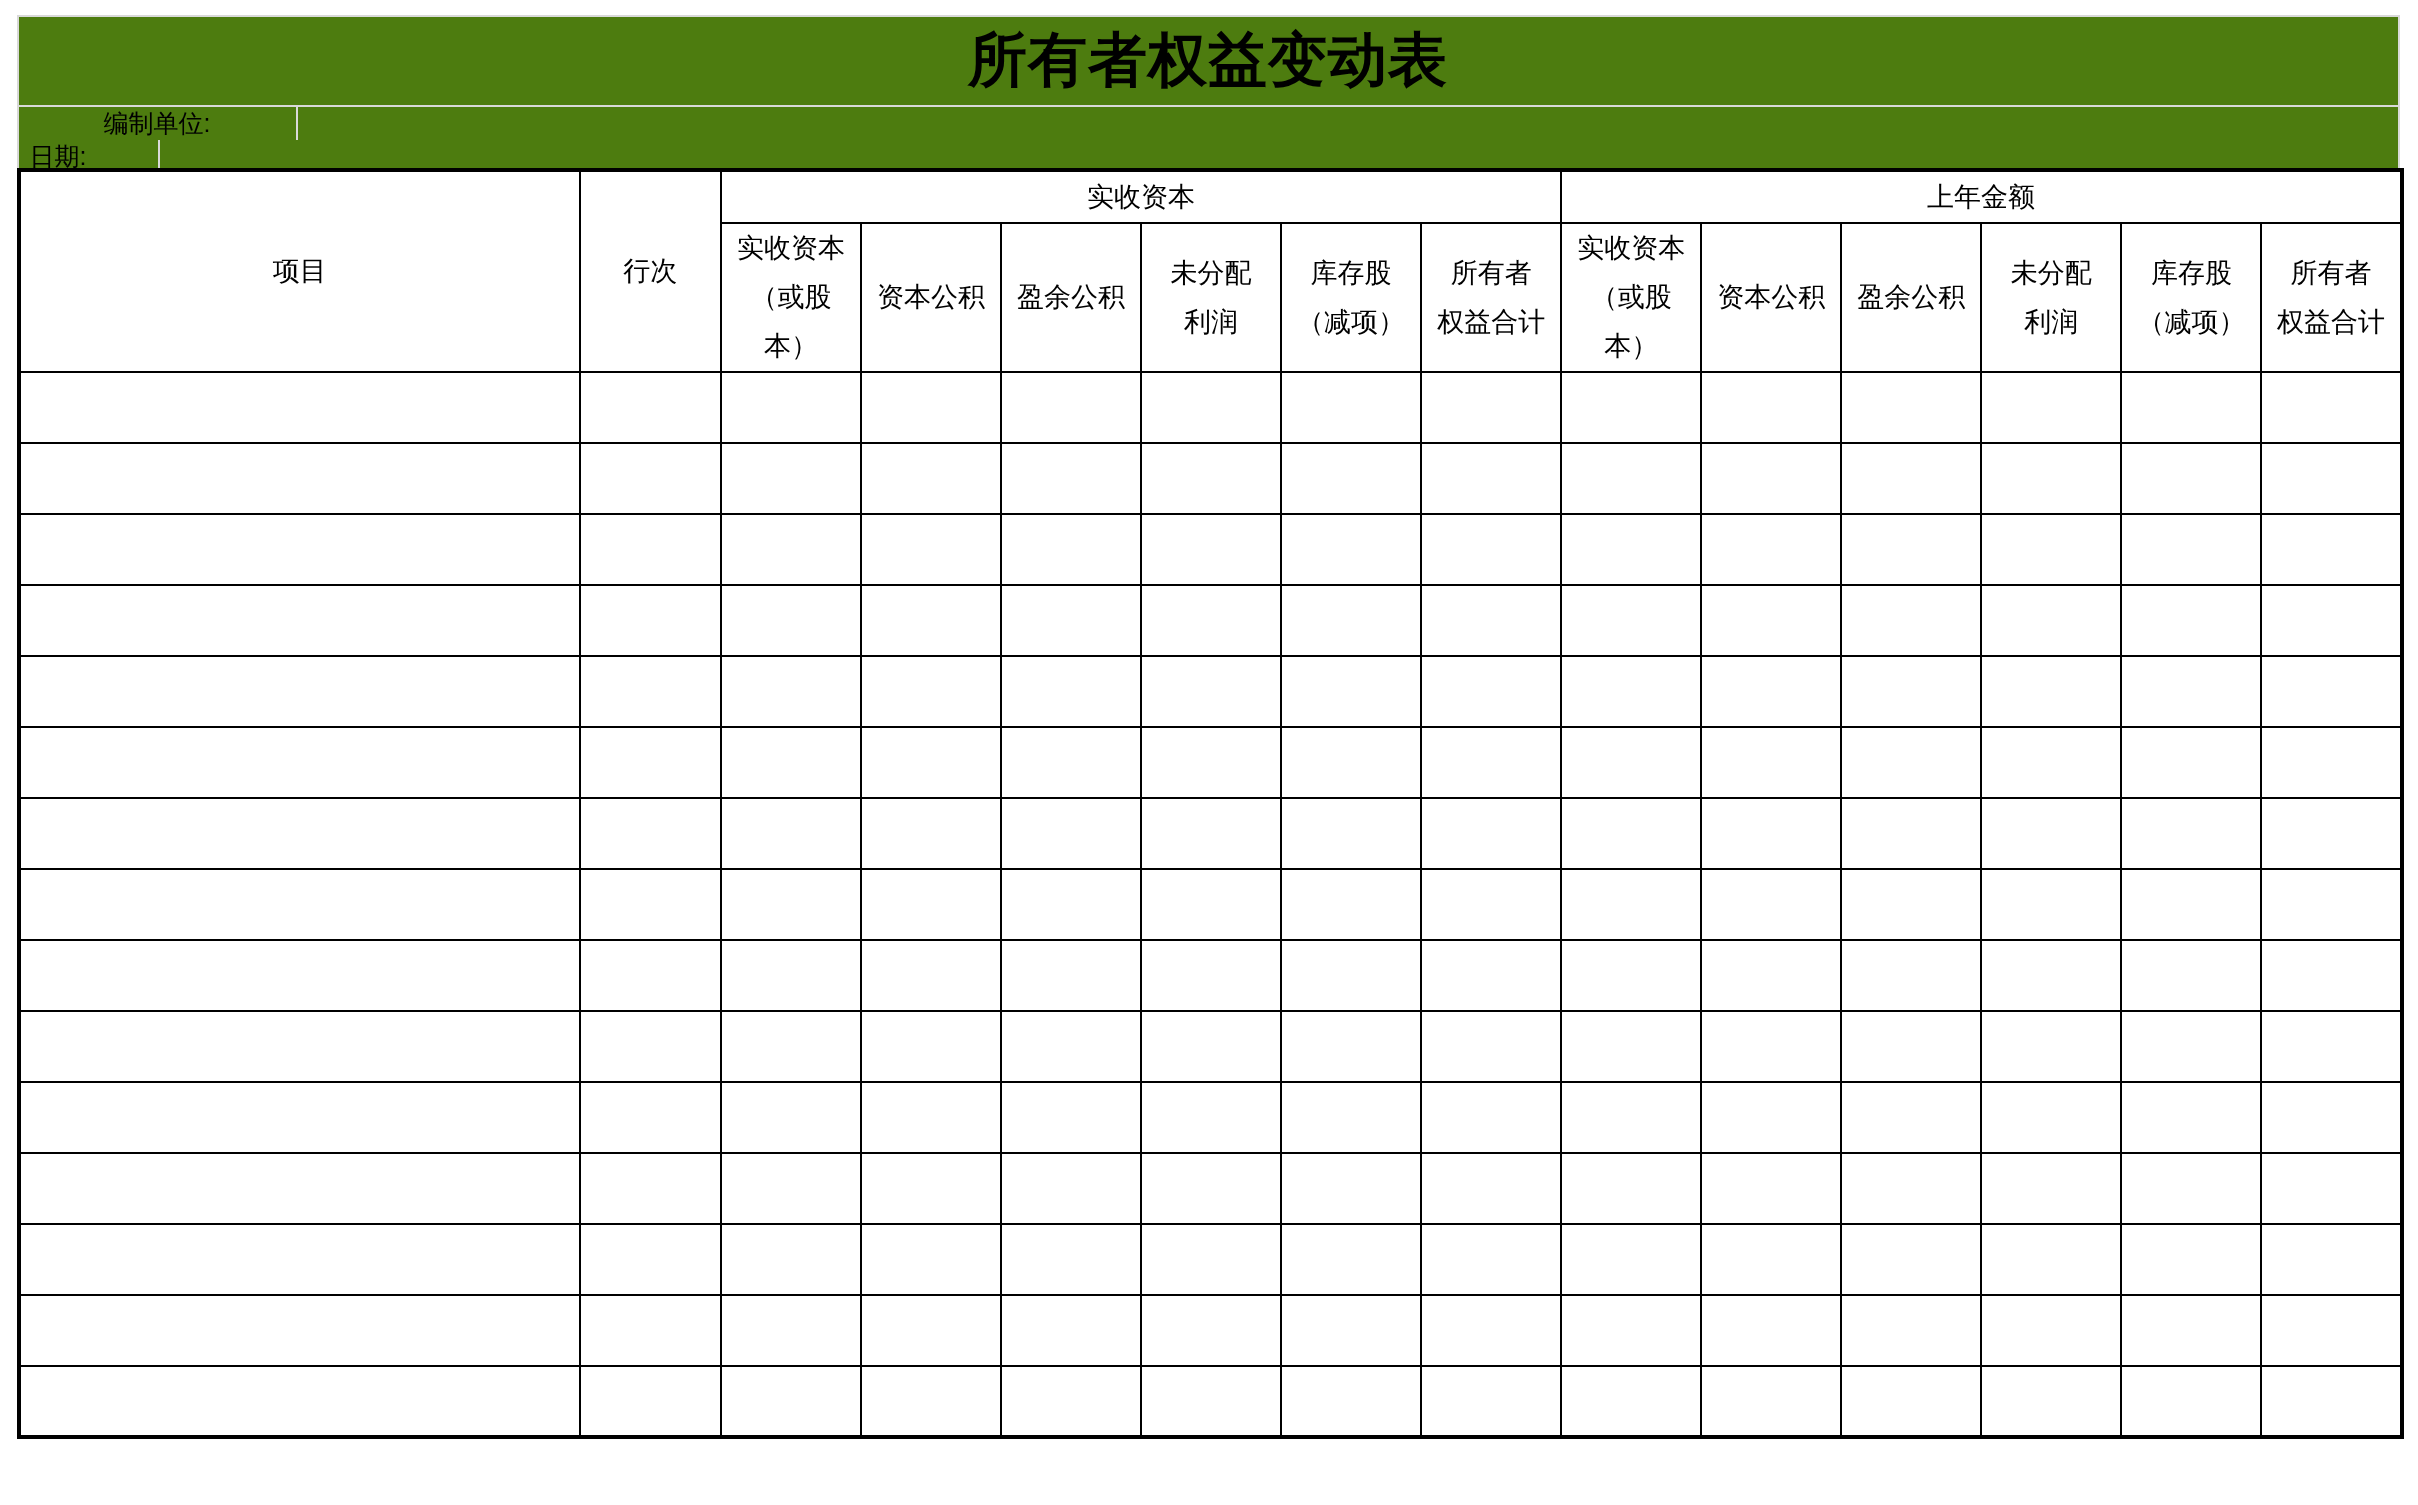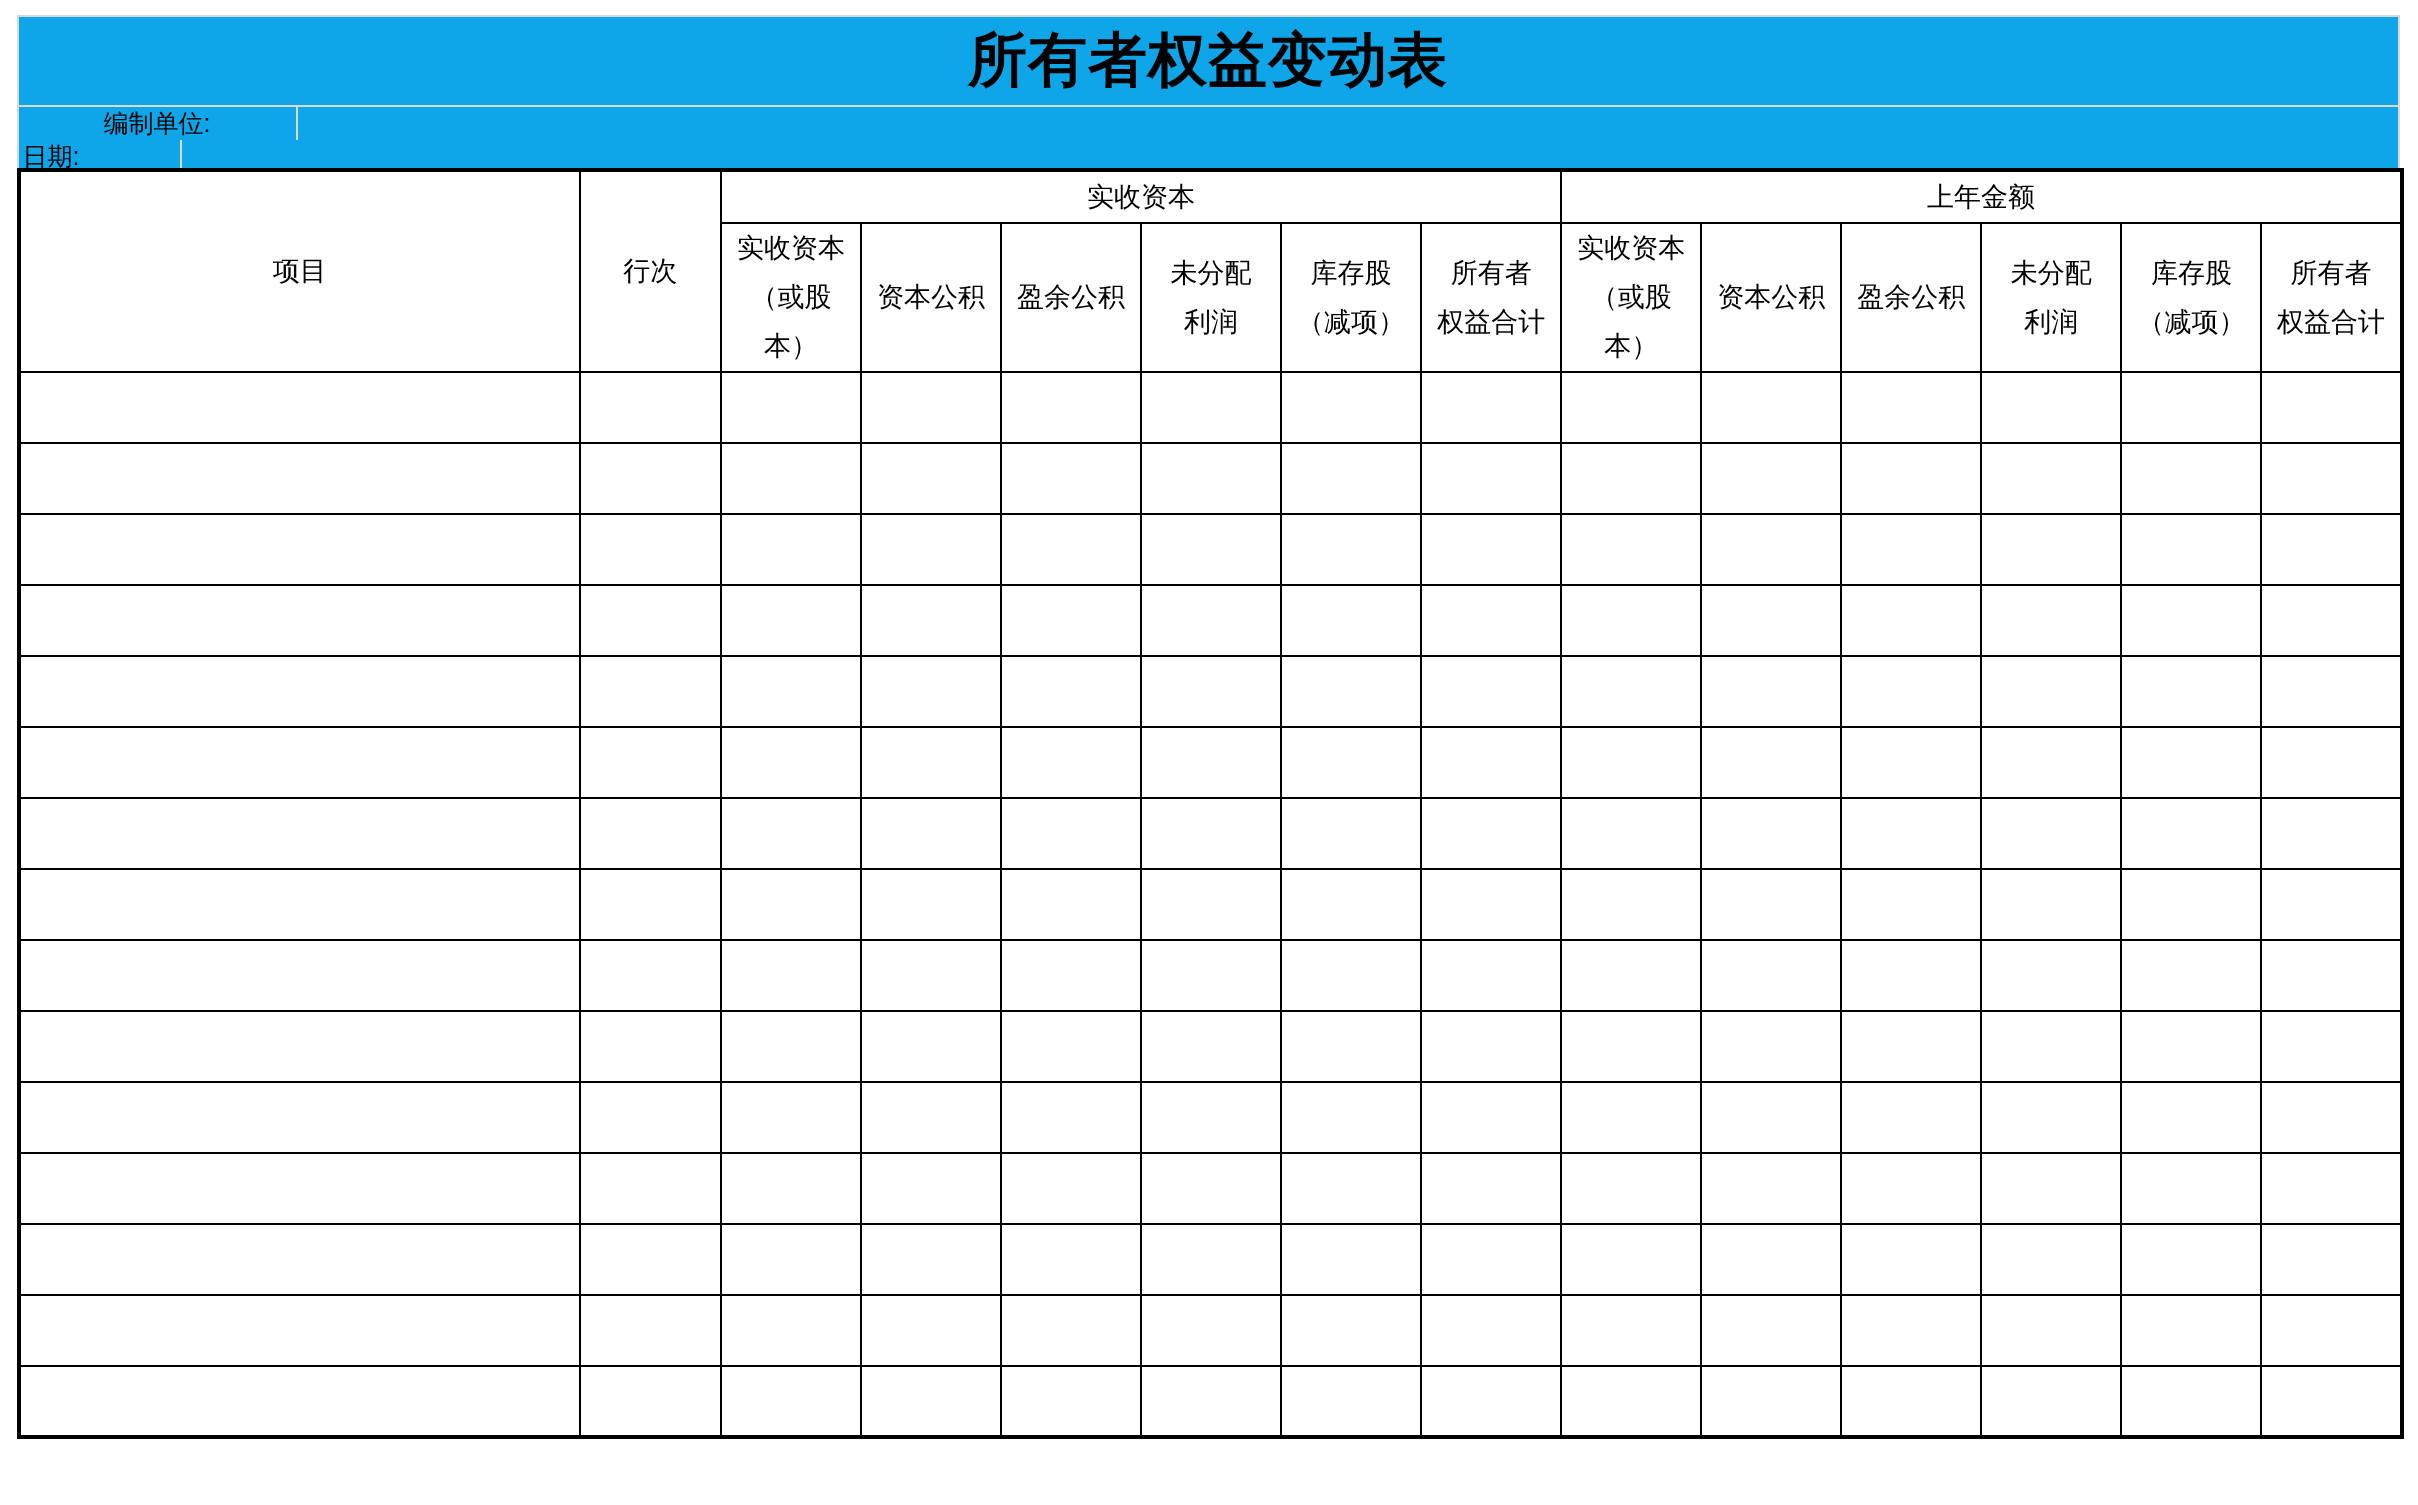--- a/index.html
+++ b/index.html
@@ -12,40 +12,40 @@
   }
   * { box-sizing: border-box; }
 
   
   .head {
     position: absolute;
     left: 16.6px; top: 14.6px;
     width: 2383px; height: 153px;
     border: 2.9px solid #d9d9d9;
     border-bottom: none;
-    background: #0ea5e9;
+    background: #4d7c0f;
   }
   .title-row {
     height: 90px;
     border-bottom: 2.9px solid #d9d9d9;
     display: flex; align-items: center; justify-content: center;
     font-size: 59px; font-weight: bold;
     letter-spacing: 1px;
   }
   .info-row { display: flex; height: 60px; flex-direction: column; }
   .info-cell {
     display: flex; align-items: center; justify-content: center;
     font-size: 25px;
     border-right: 2.9px solid #d9d9d9;
     height: 100%;
   }
   .info-cell:last-child { border-right: none; flex: 1; }
   .w-label1 { width: 279px; }
   .w-value1 { width: 843px; }
-  .w-label2 { width: 163px; justify-content: flex-start; padding-left: 4px; }
+  .w-label2 { width: 141px; justify-content: flex-start; padding-left: 11px; }
   .w-value2 { width: 701px; }
   .w-label3 { width: 141px; padding-left: 28px; }
 
   
   table.main {
     position: absolute;
     left: 16.6px; top: 168px;
     width: 2387px;
     border-collapse: collapse;
     table-layout: fixed;

